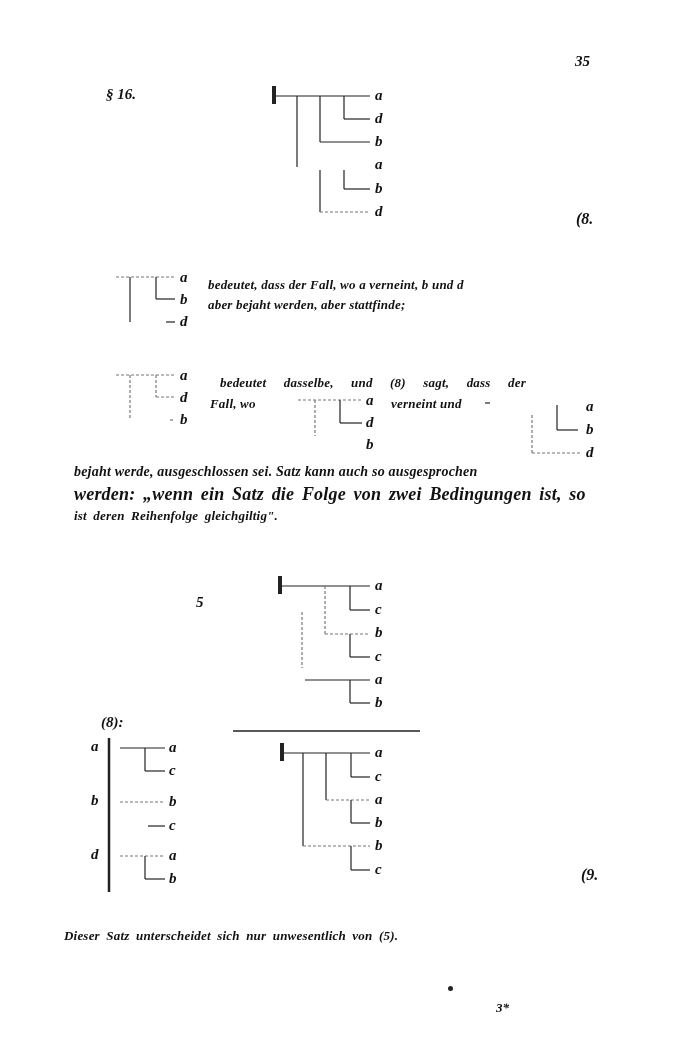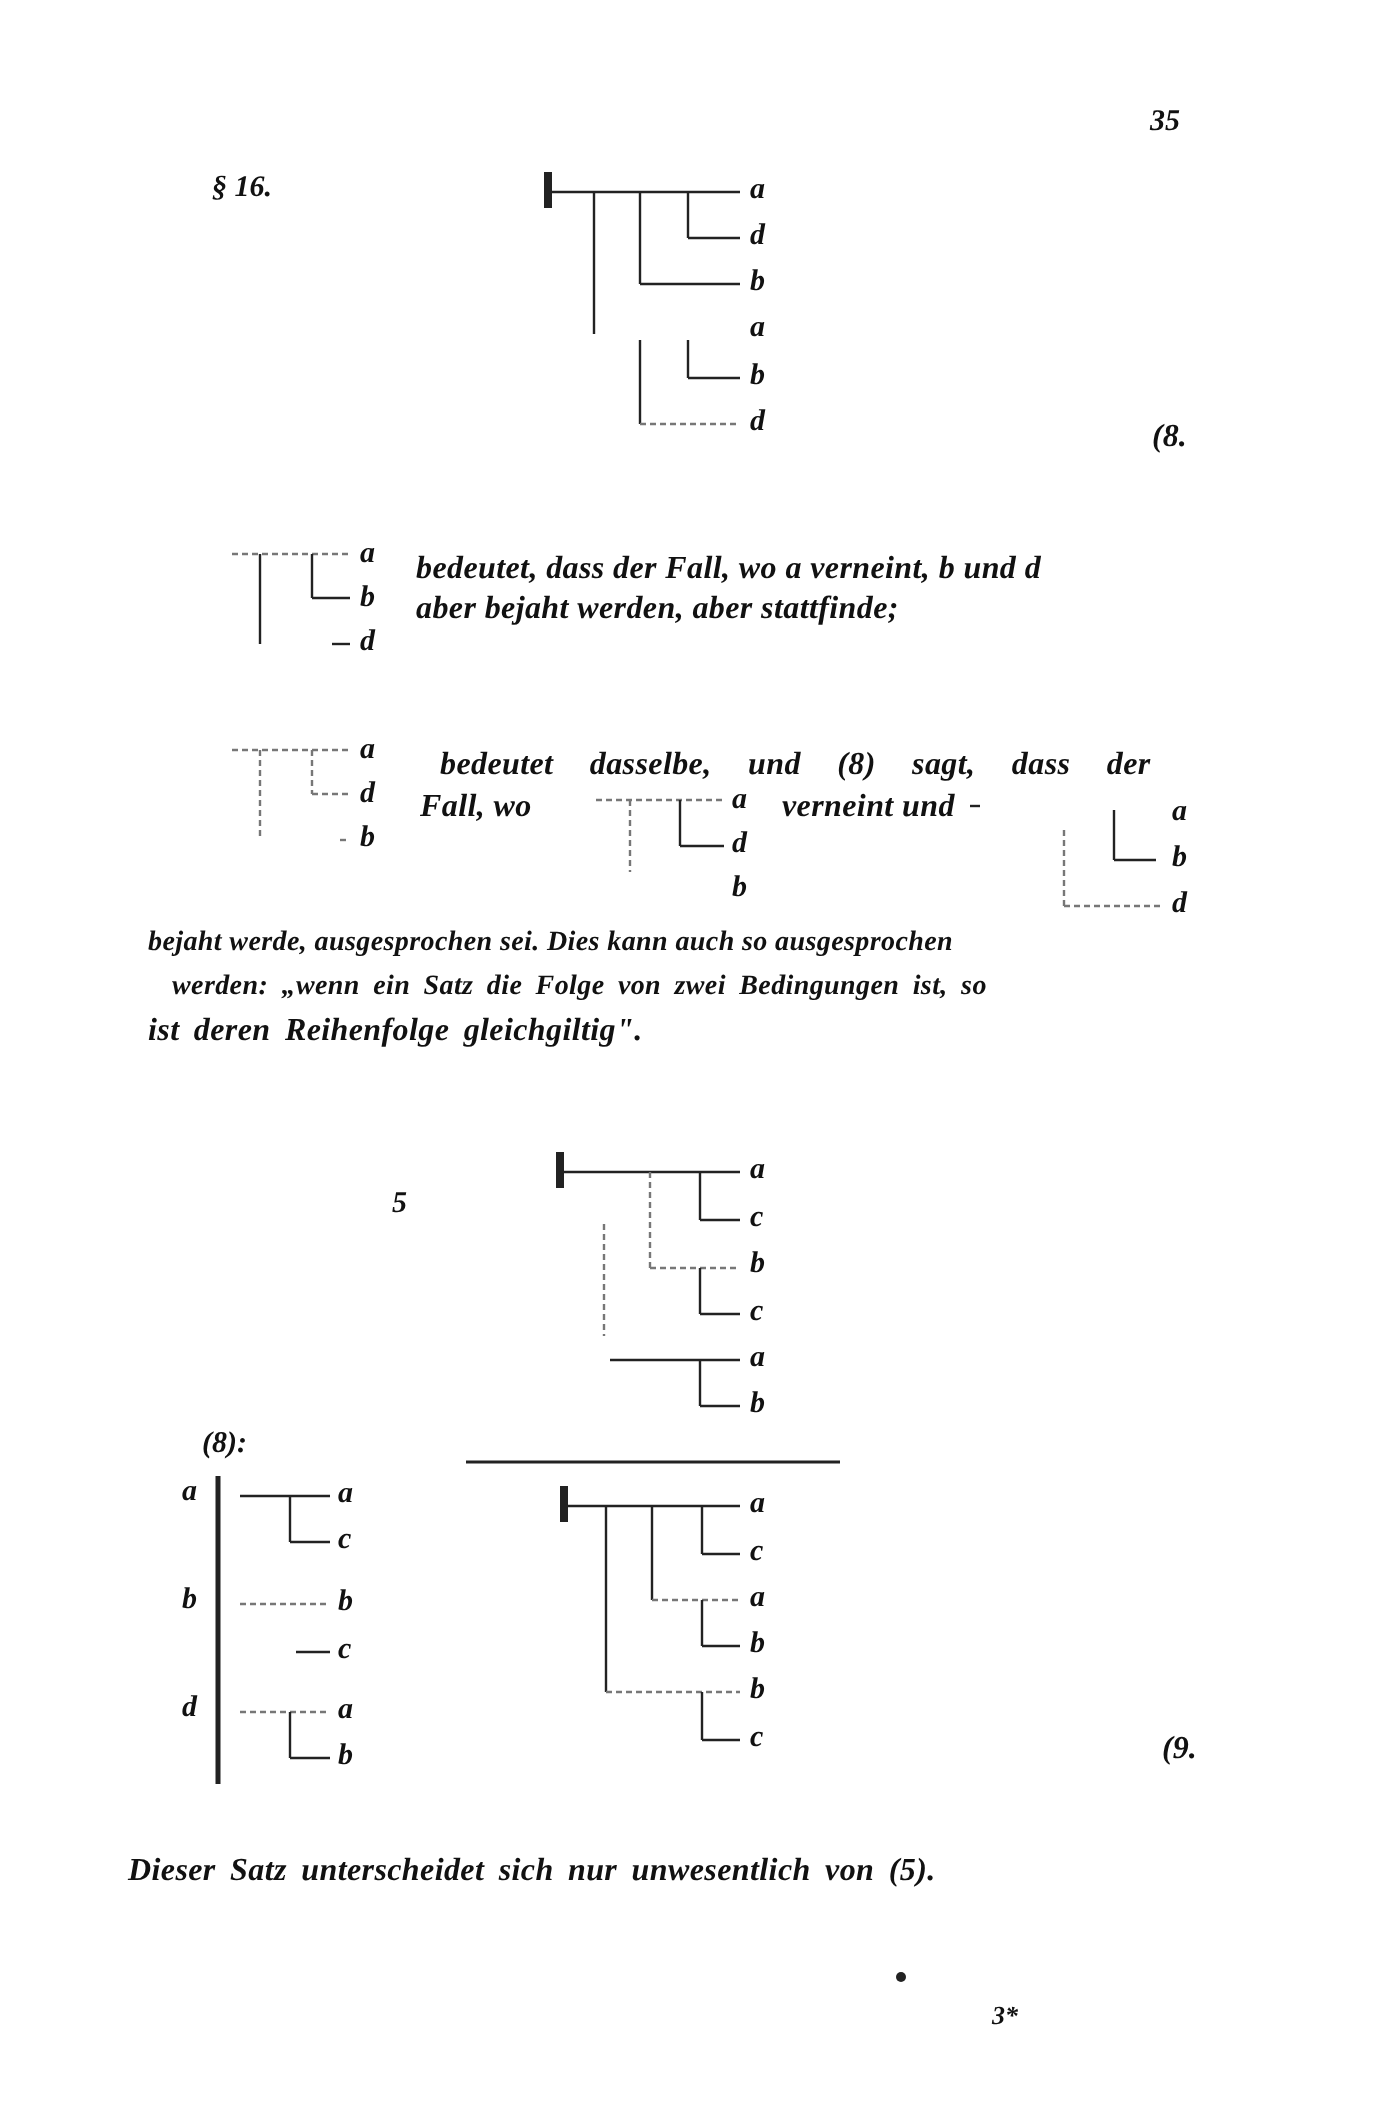--- a/index.html
+++ b/index.html
@@ -2,21 +2,21 @@
 <html><head>
 <meta charset="utf-8">
 <style>
   html, body { margin:0; padding:0; background:#fff; }
   body { width:694px; height:1062px; position:relative; overflow:hidden;
          font-family:"Liberation Serif","DejaVu Serif",serif; color:#111; }
   .abs { position:absolute;font-style:italic; }
   .pagenum { font-weight:bold; font-size:15px; }
   .sec { font-weight:bold; font-size:15px; }
   .eqnum { font-weight:bold; font-size:16px; }
-  .txt { font-weight:bold; font-size:16px; line-height:22px; letter-spacing:0.2px; white-space:nowrap; }
+  .txt { font-weight:bold; font-size:13px; line-height:22px; letter-spacing:0.2px; white-space:nowrap; }
   .lbl { font-style:italic; font-weight:bold; font-size:15px; }
   svg { position:absolute; left:0; top:0; overflow:visible; }
   svg line { stroke:#222; stroke-width:1.2; }
   svg line.thick { stroke-width:4; }
   svg line.faint { stroke:#777; stroke-dasharray:3 2; }
   .dot { position:absolute; width:5px; height:5px; border-radius:50%; background:#222; }
 </style>
 </head>
 <body>
 
@@ -95,22 +95,22 @@
     <line class="faint" x1="532" y1="415" x2="532" y2="453"></line>
     <line class="faint" x1="532" y1="453" x2="580" y2="453"></line>
     <line x1="557" y1="405" x2="557" y2="430"></line>
     <line x1="557" y1="430" x2="578" y2="430"></line>
   </svg>
   <span class="abs lbl" style="left:586px;top:398px;">a</span>
   <span class="abs lbl" style="left:586px;top:421px;">b</span>
   <span class="abs lbl" style="left:586px;top:444px;">d</span>
 </div>
 
-<div class="abs txt" style="left:74px;top:461px;font-size:14px;">bejaht werde, ausgesprochen sei.  Dies kann auch so ausgesprochen</div>
-<div class="abs txt" style="left:86px;top:483px;font-size:14px;word-spacing:3px;text-align:right;">werden: „wenn ein Satz die Folge von zwei Bedingungen ist, so</div>
+<div class="abs txt" style="left:74px;top:461px;font-size:14px;">bejaht werde, ausgeschlossen sei.  Satz kann auch so ausgesprochen</div>
+<div class="abs txt" style="left:74px;top:483px;font-size:18px;word-spacing:3px;text-align:right;">werden: „wenn ein Satz die Folge von zwei Bedingungen ist, so</div>
 <div class="abs txt" style="left:74px;top:505px;word-spacing:3px;">ist deren Reihenfolge gleichgiltig".</div>
 
 <div class="abs sec" style="left:196px;top:594px;">5</div>
 <div>
   <svg width="694" height="1062">
     <line class="thick" x1="280" y1="576" x2="280" y2="594"></line>
     <line x1="280" y1="586" x2="370" y2="586"></line>
     <line class="faint" x1="302" y1="612" x2="302" y2="668"></line>
     <line class="faint" x1="325" y1="586" x2="325" y2="634"></line>
     <line class="faint" x1="325" y1="634" x2="370" y2="634"></line>

